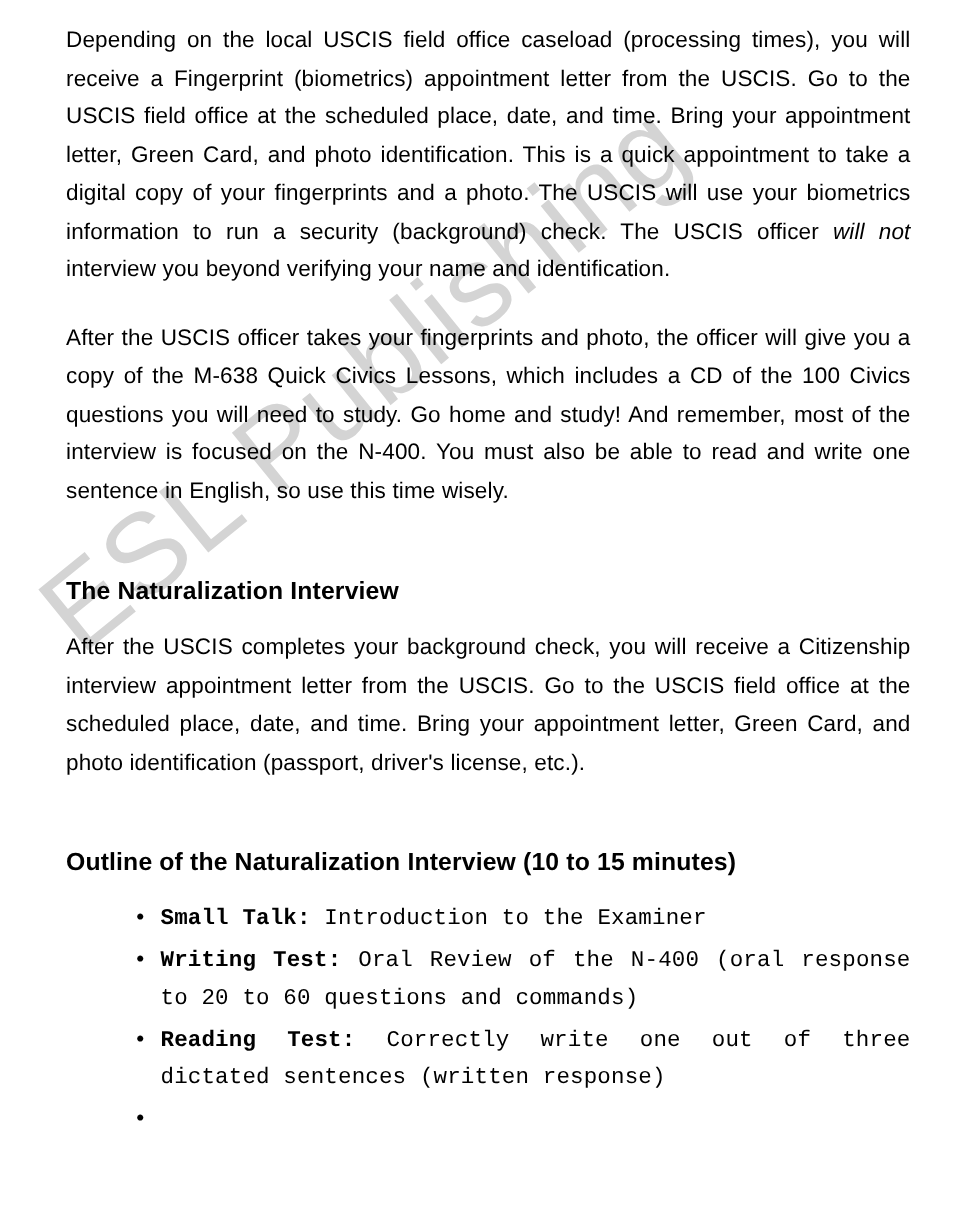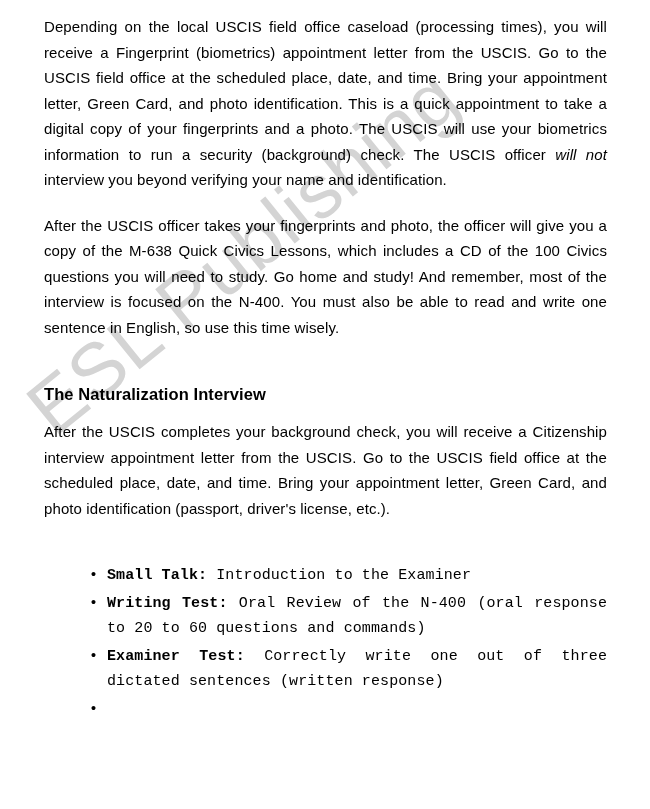--- a/index.html
+++ b/index.html
@@ -114,25 +114,26 @@
       <p class="para"><span>After the USCIS officer takes your fingerprints and photo, the officer will give you a copy of the M-638 Quick Civics Lessons, which includes a CD of the 100 Civics questions you will need to study. Go home and study! And remember, most of the interview is focused on the N-400. You must also be able to read and write one sentence in English, so use this time wisely.</span></p>
 
       <div class="gap-md"></div>
 
       <h2 class="heading">The Naturalization Interview</h2>
 
       <p class="para"><span>After the USCIS completes your background check, you will receive a Citizenship interview appointment letter from the USCIS. Go to the USCIS field office at the scheduled place, date, and time. Bring your appointment letter, Green Card, and photo identification (passport, driver's license, etc.).</span></p>
 
       <div class="gap-md"></div>
 
+      <h2 class="heading">Outline of the Naturalization Interview (10 to 15 minutes)</h2>
 
       <ul class="bullets">
         <li><span class="bold">Small Talk:</span><span> Introduction to the Examiner</span></li>
         <li><span class="bold">Writing Test:</span><span> Oral Review of the N-400 (oral response to 20 to 60 questions and commands)</span></li>
-        <li><span class="bold">Examiner Test:</span><span> Correctly write one out of three dictated sentences (written response)</span></li>
+        <li><span class="bold">Reading Test:</span><span> Correctly write one out of three dictated sentences (written response)</span></li>
         <li></li>
 
       </ul>
 
     </div>
   </div>
 
 </div>
 
 </body></html>

